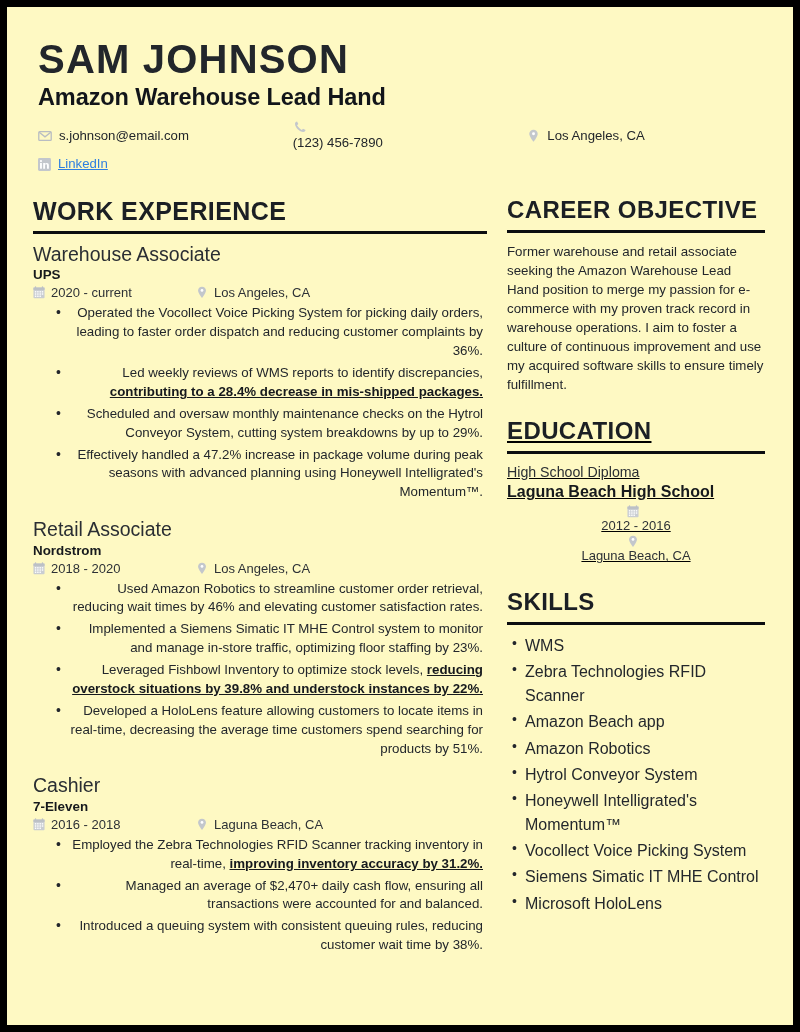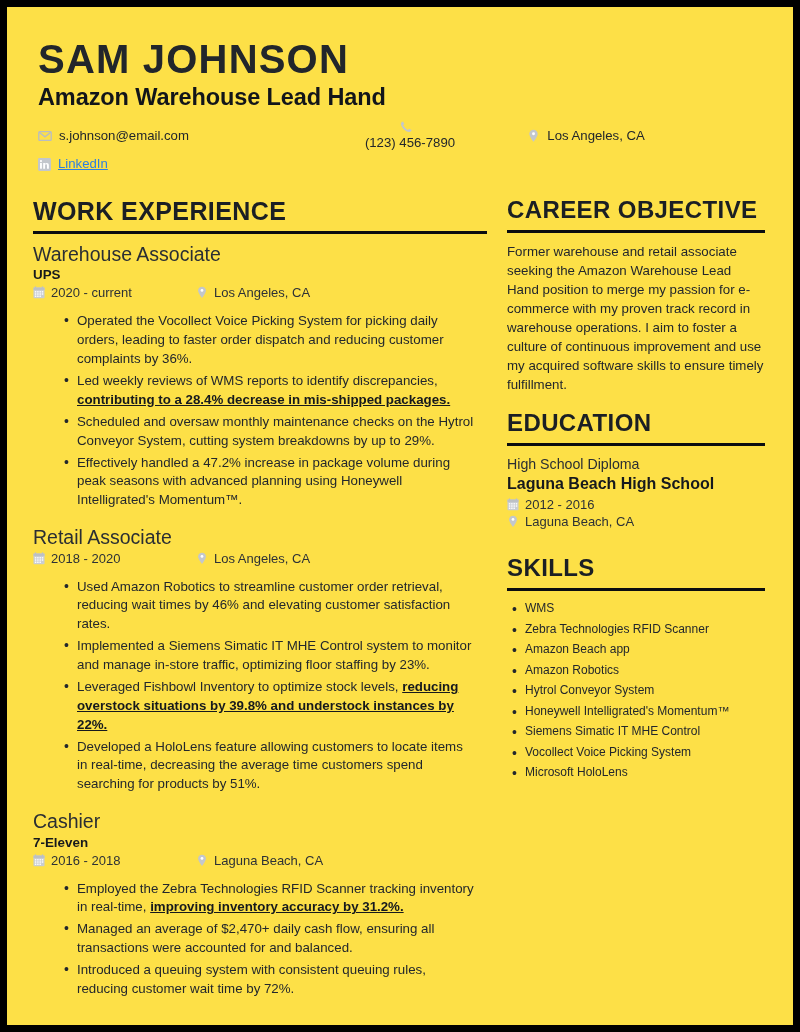--- a/index.html
+++ b/index.html
@@ -17,21 +17,21 @@
     width: 800px;
     height: 1032px;
     background: #ffffff;
     border: 7px solid #000000;
     overflow: hidden;
   }
   .sheet {
     position: absolute;
     left: 0; top: 0; right: 0; bottom: 0;
     padding: 26px 26px 0 26px;
-    background: #fde047;
+    background: #fef9c3;
   }
 
   
   .hdr { padding: 5px 0 0 5px; }
   .name {
     font-size: 40px;
     font-weight: 700;
     letter-spacing: 1.2px;
     color: #22262b;
     line-height: 1.06;
@@ -46,21 +46,20 @@
     line-height: 1.15;
     margin: 0 0 9px 0;
   }
   .contact-row {
     display: flex;
     align-items: center;
     margin-bottom: 3px;
   }
   .contact-item {
     display: flex;
-    align-items: center;
     font-size: 13.2px;
     color: #22262b;
     line-height: 1.35;
   }
   .ci-email  { width: 255px; }
   .ci-phone  { width: 235px; flex-direction: column; }
   .ci-loc    { width: 240px; }
   .contact-item .ico { margin-right: 7px; display:flex; align-items:center; }
   .lnk {
     color: #2f7fe0;
@@ -115,23 +114,24 @@
   .meta {
     display: flex;
     align-items: center;
     font-size: 13px;
     color: #2d3136;
   }
   .meta .ico { margin-right: 6px; display:flex; align-items:center; }
   .meta-date { width: 163px; }
 
   ul.bullets {
-    margin: 12px;
+    margin: 4px;
     padding: 0 0 0 32px;
     list-style: none;
+    text-align: right;
   }
   ul.bullets li {
     position: relative;
     font-size: 13.3px;
     line-height: 1.42;
     color: #23272c;
     margin-bottom: 3px;
   }
   ul.bullets li::before {
     content: "•";
@@ -145,46 +145,46 @@
     font-weight: 700;
     text-decoration: underline;
     color: #16191d;
   }
 
   
   .objective {
     font-size: 13.3px;
     line-height: 1.43;
     color: #23272c;
-    margin-bottom: 16px;
+    margin-bottom: 24px;
   }
   .edu-degree {
     font-size: 14.2px;
     font-weight: 400;
     color: #2a2e33;
     line-height: 1.3;
     margin-bottom: 2px;
   }
   .edu-school {
     font-size: 16px;
     font-weight: 700;
     color: #16191d;
     margin-bottom: 4px;
   }
-  .edu-meta { margin-bottom: 2px; }
-  .sec-edu { margin-bottom: 26px; }
+  .edu-meta { margin-bottom: 2px; flex-direction: column; }
+  .sec-edu { margin-bottom: 26px; text-decoration: underline; }
   .sec-skills { }
   ul.skills {
     margin: 0;
     padding: 0 0 0 18px;
     list-style: none;
   }
   ul.skills li {
     position: relative;
-    font-size: 12px;
+    font-size: 16px;
     line-height: 1.46;
     color: #23272c;
     margin-bottom: 3px;
   }
   ul.skills li::before {
     content: "•";
     position: absolute;
     left: -13px;
     top: -1px;
     font-size: 14px;
@@ -292,20 +292,21 @@
               </div>
               <ul class="bullets">
                 <li>Operated the Vocollect Voice Picking System for picking daily orders, leading to faster order dispatch and reducing customer complaints by 36%.</li>
                 <li>Led weekly reviews of WMS reports to identify discrepancies, <b>contributing to a 28.4% decrease in mis-shipped packages.</b></li>
                 <li>Scheduled and oversaw monthly maintenance checks on the Hytrol Conveyor System, cutting system breakdowns by up to 29%.</li>
                 <li>Effectively handled a 47.2% increase in package volume during peak seasons with advanced planning using Honeywell Intelligrated's Momentum™.</li>
               </ul>
             </div>
             <div class="job">
               <div class="job-title">Retail Associate</div>
+              <div class="job-company">Nordstrom</div>
               <div class="meta-row">
                 <div class="meta meta-date">
                   <span class="ico">
                     <svg class="icon-svg" width="12" height="13" viewBox="0 0 13 14">
                       <rect x="0.5" y="1.6" width="12" height="11.6" rx="1" fill="#c9cdd2"></rect>
                       <rect x="0.5" y="1.6" width="12" height="2.6" fill="#bcc0c5"></rect>
                       <rect x="2.1" y="0.3" width="1.3" height="2.5" rx="0.4" fill="#bcc0c5"></rect>
                       <rect x="9.6" y="0.3" width="1.3" height="2.5" rx="0.4" fill="#bcc0c5"></rect>
                       <g fill="#ffffff">
                         <rect x="2" y="5.5" width="1.6" height="1.5"></rect>
@@ -375,21 +376,21 @@
                       <path d="M7 0.8 C4.3 0.8 2.2 2.9 2.2 5.5 C2.2 9 7 14.6 7 14.6 S11.8 9 11.8 5.5 C11.8 2.9 9.7 0.8 7 0.8 Z" fill="#c3c7cc"></path>
                       <circle cx="7" cy="5.4" r="1.7" fill="#ffffff"></circle>
                     </svg>
                   </span>
                   <span>Laguna Beach, CA</span>
                 </div>
               </div>
               <ul class="bullets">
                 <li>Employed the Zebra Technologies RFID Scanner tracking inventory in real-time, <b>improving inventory accuracy by 31.2%.</b></li>
                 <li>Managed an average of $2,470+ daily cash flow, ensuring all transactions were accounted for and balanced.</li>
-                <li>Introduced a queuing system with consistent queuing rules, reducing customer wait time by 72%.</li>
+                <li>Introduced a queuing system with consistent queuing rules, reducing customer wait time by 38%.</li>
               </ul>
             </div>
           </div>
       </div>
 
       <div class="col-right">
 
         <div>
           <div class="sec-title sm">CAREER OBJECTIVE</div>
           <div class="rule"></div>
@@ -439,22 +440,22 @@
         <div class="sec-skills">
           <div class="sec-title sm">SKILLS</div>
           <div class="rule"></div>
           <ul class="skills" id="skills-list">
               <li>WMS</li>
               <li>Zebra Technologies RFID Scanner</li>
               <li>Amazon Beach app</li>
               <li>Amazon Robotics</li>
               <li>Hytrol Conveyor System</li>
               <li>Honeywell Intelligrated's Momentum™</li>
+              <li>Vocollect Voice Picking System</li>
               <li>Siemens Simatic IT MHE Control</li>
-              <li>Vocollect Voice Picking System</li>
               <li>Microsoft HoloLens</li>
             </ul>
         </div>
 
       </div>
     </div>
   </div>
 </div>
 
 </body></html>

